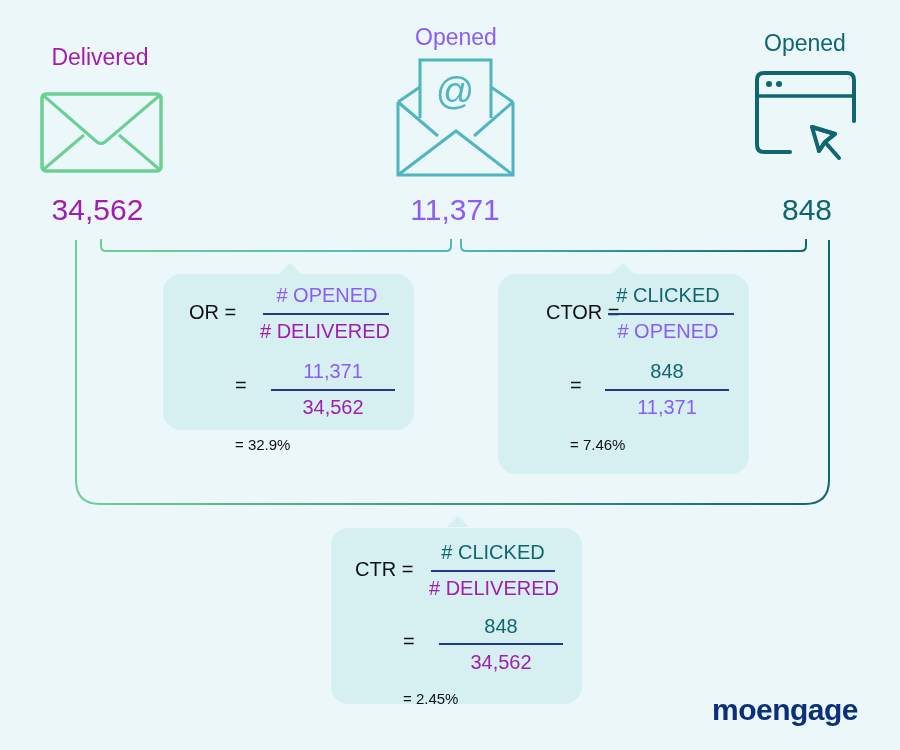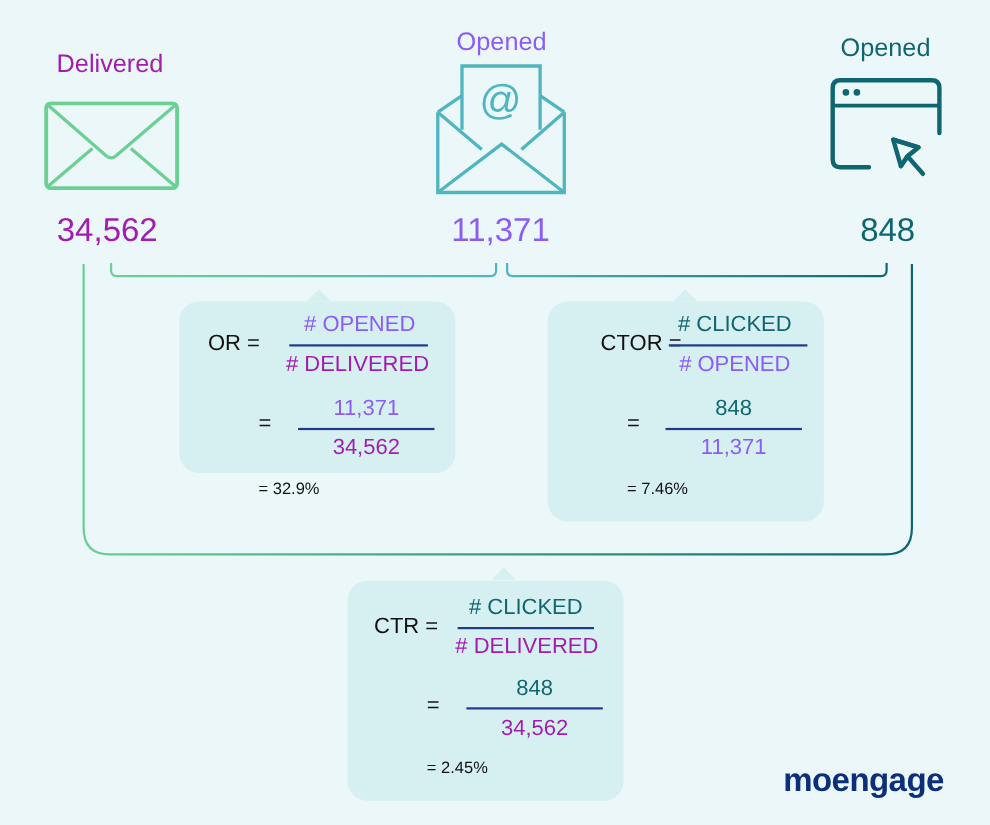--- a/index.html
+++ b/index.html
@@ -95,21 +95,21 @@
   <div class="frac-line" style="left:110px;top:39px;width:126px;"></div>
   <div class="frac-den c-teal" style="left:106px;top:46px;width:128px;"># OPENED</div>
   <div class="f-label" style="left:72px;top:100px;">=</div>
   <div class="frac-num c-dark" style="left:107px;top:86px;width:124px;">848</div>
   <div class="frac-line" style="left:107px;top:115px;width:124px;"></div>
   <div class="frac-den c-teal" style="left:107px;top:122px;width:124px;">11,371</div>
   <div class="res" style="left:72px;top:162px;">= 7.46%</div>
 </div>
 
 <div class="notch" style="left:447px;top:516px;"></div>
-<div class="box" style="left:316px;top:528px;width:251px;height:200px;">
+<div class="box" style="left:331px;top:528px;width:251px;height:176px;">
   <div class="f-label" style="left:24px;top:30px;">CTR =</div>
   <div class="frac-num c-dark" style="left:100px;top:13px;width:124px;"># CLICKED</div>
   <div class="frac-line" style="left:100px;top:42px;width:124px;"></div>
   <div class="frac-den c-green" style="left:94px;top:49px;width:138px;"># DELIVERED</div>
   <div class="f-label" style="left:72px;top:102px;">=</div>
   <div class="frac-num c-dark" style="left:108px;top:87px;width:124px;">848</div>
   <div class="frac-line" style="left:108px;top:115px;width:124px;"></div>
   <div class="frac-den c-green" style="left:108px;top:123px;width:124px;">34,562</div>
   <div class="res" style="left:72px;top:162px;">= 2.45%</div>
 </div>

